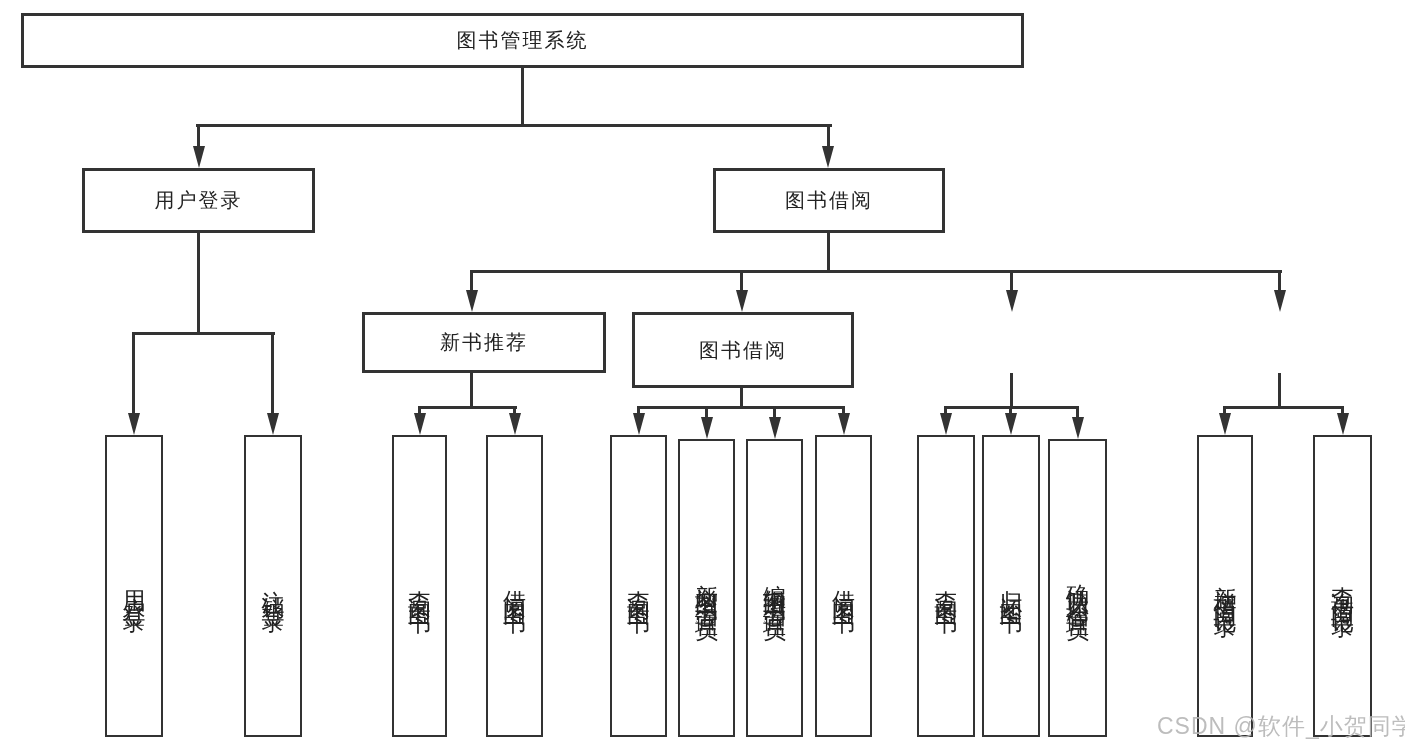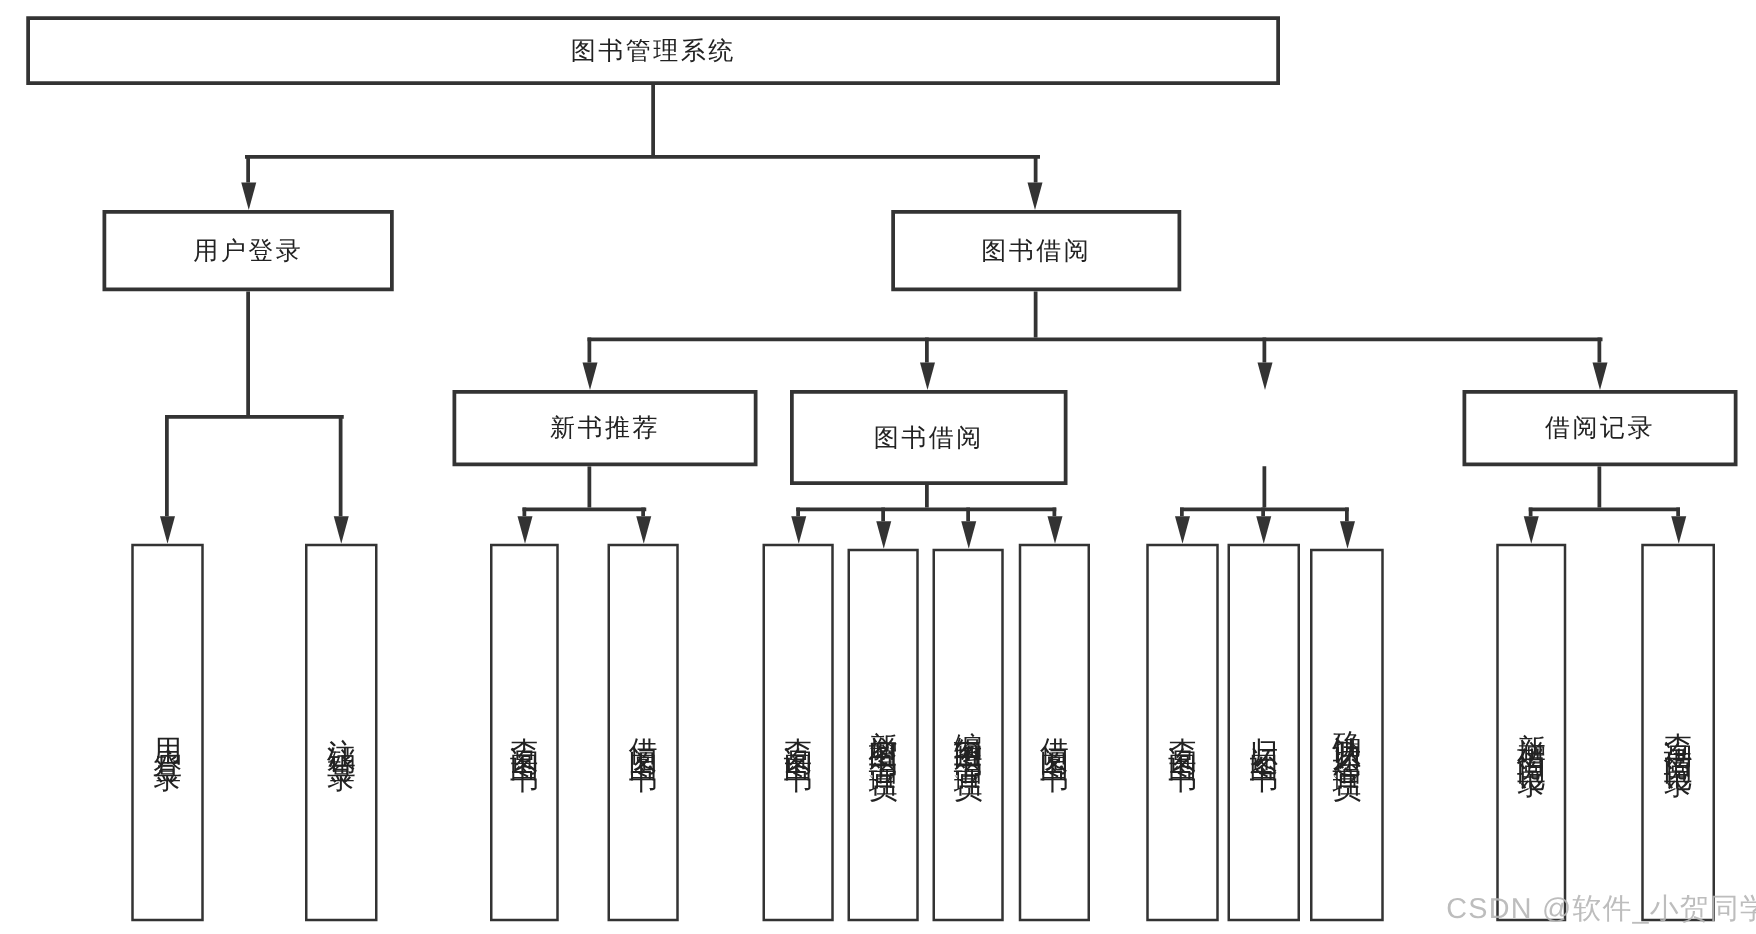--- a/index.html
+++ b/index.html
@@ -22,21 +22,20 @@
 
 <div id="stage">
 
   <div class="node" style="left:21px;top:13px;width:1003px;height:55px;">图书管理系统</div>
 
   <div class="node" style="left:82px;top:168px;width:233px;height:65px;">用户登录</div>
   <div class="node" style="left:713px;top:168px;width:232px;height:65px;">图书借阅</div>
 
   <div class="node" style="left:362px;top:312px;width:244px;height:61px;">新书推荐</div>
   <div class="node" style="left:632px;top:312px;width:222px;height:76px;">图书借阅</div>
-  <div class="node" style="left:1170px;top:312px;width:220px;height:61px;">借阅记录</div>
 
   <div class="vnode" style="left:105px;top:435px;width:58px;height:302px;">用户登录</div>
   <div class="vnode" style="left:244px;top:435px;width:58px;height:302px;">注销登录</div>
 
   <div class="vnode" style="left:392px;top:435px;width:55px;height:302px;">查询图书</div>
   <div class="vnode" style="left:486px;top:435px;width:57px;height:302px;">借阅图书</div>
 
   <div class="vnode" style="left:610px;top:435px;width:57px;height:302px;">查询图书</div>
   <div class="vnode" style="left:678px;top:439px;width:57px;height:298px;letter-spacing:5px;">新增图书（管理员）</div>
   <div class="vnode" style="left:746px;top:439px;width:57px;height:298px;letter-spacing:5px;">编辑图书（管理员）</div>

